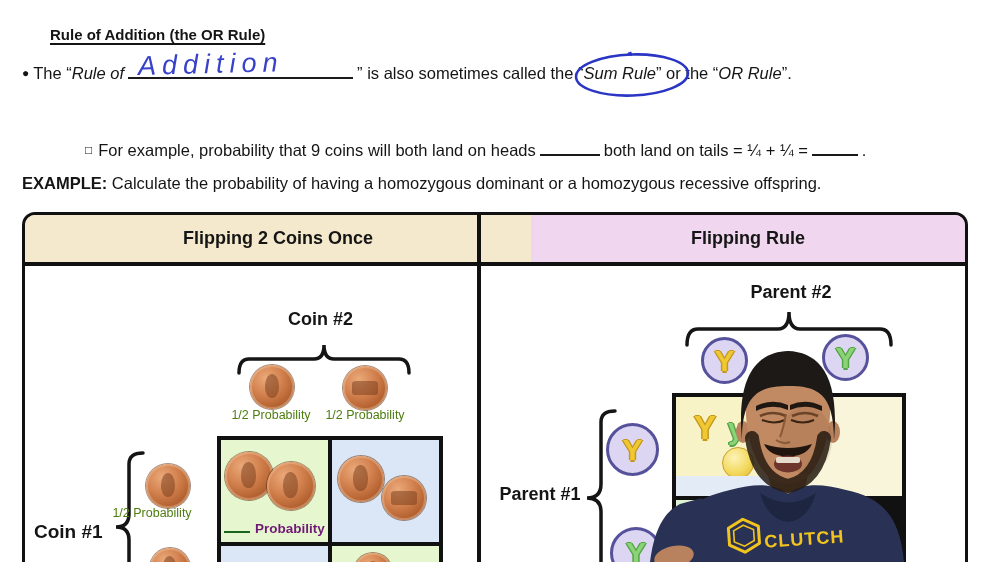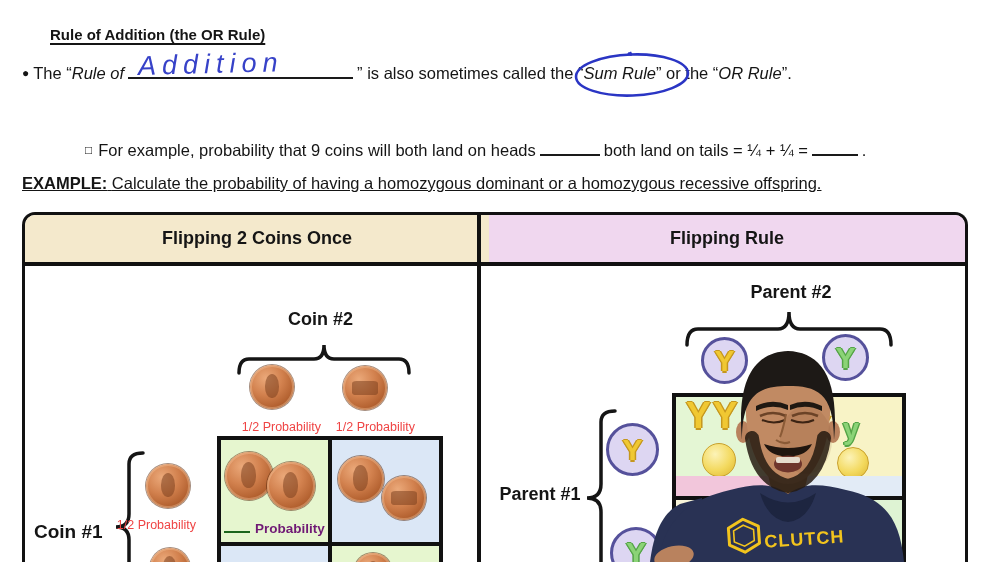--- a/index.html
+++ b/index.html
@@ -19,25 +19,25 @@
   .handwritten{position:absolute;left:10px;bottom:-3px;font-size:27px;font-style:italic;
                letter-spacing:6px;color:#3742c8;white-space:nowrap;transform:rotate(-1.5deg);}
   .ex-label{font-weight:bold;}
   
   #tbl{left:22px;top:212px;width:940px;height:350px;border:3px solid #111;
        border-bottom:none;border-radius:13px 13px 0 0;}
   #tbl-divider{left:452px;top:0;width:4px;height:347px;background:#111;}
   .hdr-row{position:absolute;left:0;top:0;right:0;height:47px;display:flex;
            border-bottom:4px solid #111;border-radius:10px 10px 0 0;overflow:hidden;}
   .hdr-cell{height:47px;line-height:47px;text-align:center;font-weight:bold;font-size:18px;}
-  .hdr-left{width:464px;background:var(--header-left-bg,#f4e9cc);}
+  .hdr-left{width:506px;background:var(--header-left-bg,#f4e9cc);}
   .hdr-right{flex:1;background:var(--header-right-bg,#f0d7ef);}
   
   .big-label{font-weight:bold;font-size:18px;text-align:center;}
-  .prob-label{font-size:12.5px;text-align:right;color:#ef4444;margin-top:12px;}
+  .prob-label{font-size:12.5px;text-align:center;color:#4d7c0f;}
   
   .penny{position:absolute;border-radius:50%;
          background:radial-gradient(circle at 36% 30%, #eba97a 0%, #d2814e 40%, #b2602f 72%, #8a4a22 100%);
          box-shadow: inset 0 0 0 2px rgba(250,205,165,.35), 0 0 0 1px rgba(90,45,18,.55);}
   .penny::after{content:"";position:absolute;background:rgba(115,58,25,.5);}
   .penny.heads::after{left:33%;top:20%;width:32%;height:56%;border-radius:50% 50% 45% 45%;}
   .penny.tails::after{left:20%;top:34%;width:60%;height:32%;border-radius:18%;}
   
   .grid{position:absolute;display:grid;gap:4px;background:#111;border:4px solid #111;}
   #grid-left{left:217px;top:436px;grid-template-columns:107px 107px;grid-template-rows:102px 110px;}
@@ -75,21 +75,21 @@
 
   <div class="abs ws-line" style="left:22px;top:61px;">
     <span class="bullet">●</span><span>The “</span><span class="it">Rule of</span><span class="blank b225"><span class="handwritten">Addition</span></span><span>” is also sometimes called the “</span><span class="it">Sum Rule</span><span>” or the “</span><span class="it">OR Rule</span><span>”.</span>
   </div>
 
 
   <div class="abs ws-line" style="left:85px;top:138px;">
     <span class="sq">□</span><span>For example, probability that 9 coins will both land on heads</span><span class="blank b60"></span><span>both land on tails = ¼ + ¼ =</span><span class="blank b46b"></span><span>.</span>
   </div>
 
-  <div class="abs ws-line" style="left:22px;top:174px;text-decoration:underline;">
+  <div class="abs ws-line" style="left:22px;top:174px;">
     <span class="ex-label">EXAMPLE:</span>
     <span>Calculate the probability of having a homozygous dominant or a homozygous recessive offspring.</span>
   </div>
 
   <svg class="abs" style="left:570px;top:51px;z-index:6;pointer-events:none;" width="124" height="48" viewBox="0 0 124 48">
     <ellipse class="ink" cx="62" cy="24" rx="56" ry="20.5" stroke-width="2.6" transform="rotate(-2 62 24)"></ellipse>
     <path class="ink" d="M58,2 Q63,6 60,1" stroke-width="2.4"></path>
   </svg>
 
   <div class="abs" id="tbl">
@@ -141,25 +141,20 @@
   <div class="allele green" style="left:822px;top:334px;width:41px;height:41px;">Y</div>
 
   <div class="abs big-label" style="left:494px;top:484px;width:92px;">Parent #1</div>
   <svg class="abs" style="left:582px;top:408px;" width="36" height="154" viewBox="0 0 36 154">
     <path class="brace" d="M33,3 Q19,3 19,14 L19,76 Q19,90 5,90 Q19,90 19,104 L19,154"></path>
   </svg>
   <div class="allele gold" style="left:606px;top:423px;width:47px;height:47px;">Y</div>
   <div class="allele green" style="left:610px;top:527px;width:46px;height:46px;">Y</div>
 
   <div class="grid" id="grid-right">
-    <div class="cell pn-green">
-      <div class="geno gold" style="position:absolute;left:10px;top:-2px;font-size:37px;">YY</div>
-      <div class="pea" style="left:26px;top:46px;width:32px;height:32px;"></div>
-      <div class="strip strip-pink"></div>
-    </div>
     <div class="cell pn-yellow">
       <span class="geno gold" style="position:absolute;left:18px;top:12px;font-size:33px;">Y</span>
       <span class="geno green" style="position:absolute;left:52px;top:16px;font-size:29px;">y</span>
       <div class="pea" style="left:46px;top:50px;width:30px;height:30px;"></div>
       <div class="strip strip-blue"></div>
     </div>
     <div class="cell pn-paleyellow"></div>
     <div class="cell pn-lightgreen"></div>
   </div>
 

